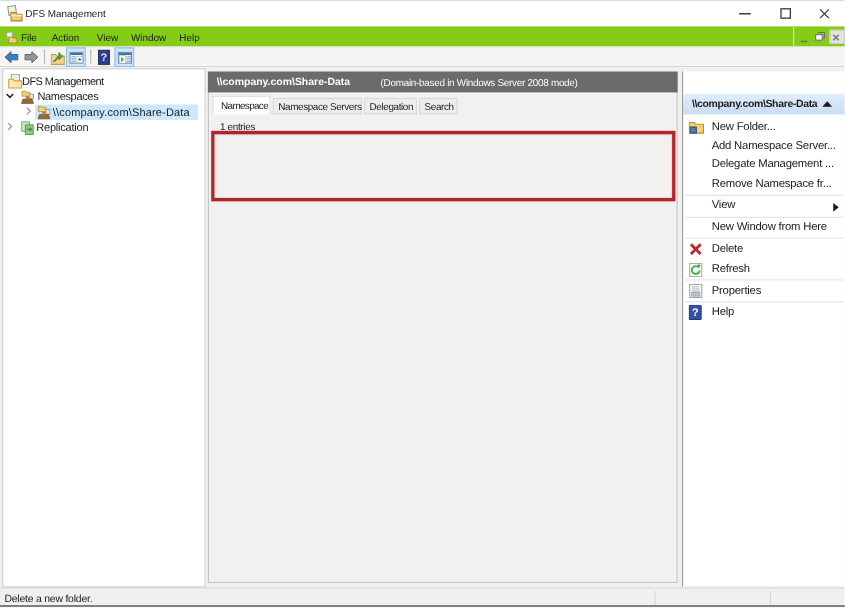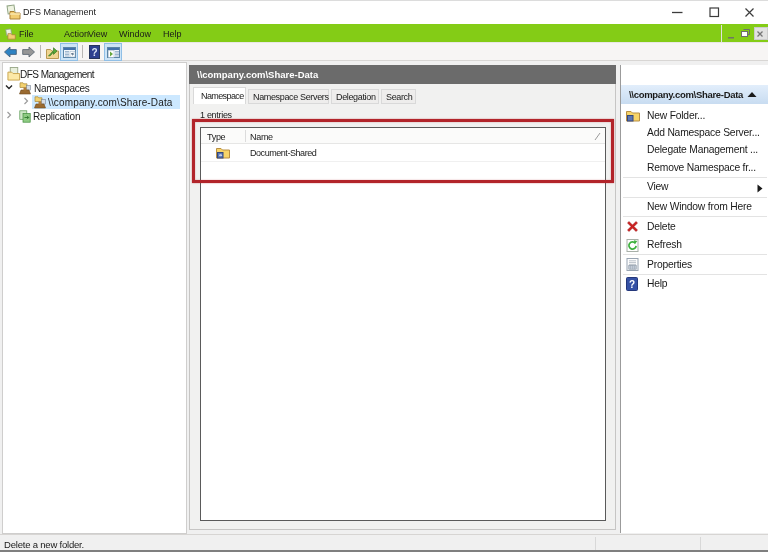--- a/index.html
+++ b/index.html
@@ -31,21 +31,21 @@
     <path d="M79.5 8.5 L87.5 16.5 M87.5 8.5 L79.5 16.5" stroke="#3c3c3c" stroke-width="1.2"></path>
   </svg>
 </div>
 
 <div class="abs" style="left:0;top:24px;width:768px;height:19px;background:#84cc16;border-bottom:1px solid #e9e7e5;">
   <svg class="abs" style="left:5px;top:4px;" width="11" height="12" viewBox="0 0 15 16">
     <rect x="1.5" y="1.5" width="7" height="8" fill="#eef3e0" stroke="#8fa383" transform="rotate(-8 5 5)"></rect>
     <path d="M4 7.5 L8 7.5 L9.5 9 L14 9 L14 15 L4 15 Z" fill="#f2cd72" stroke="#ab8136"></path>
   </svg>
   <div class="abs txt" style="left:19px;top:5px;font-size:9px;">File</div>
-  <div class="abs txt" style="left:47px;top:5px;font-size:9px;margin-left:17px;">Action</div>
+  <div class="abs txt" style="left:47px;top:5px;font-size:9px;">Action</div>
   <div class="abs txt" style="left:88px;top:5px;font-size:9px;">View</div>
   <div class="abs txt" style="left:119px;top:5px;font-size:9px;">Window</div>
   <div class="abs txt" style="left:163px;top:5px;font-size:9px;">Help</div>
   <div class="abs" style="left:721px;top:1px;width:1px;height:17px;background:#e2e0de;"></div>
 
   <div class="abs" style="left:753.5px;top:2.5px;width:14px;height:13.5px;background:#e2e2e1;border:1px solid #cccccc;"></div>
   <svg class="abs" style="left:722px;top:3px;" width="46" height="14" viewBox="0 0 46 14">
     <line x1="6" y1="10.8" x2="12" y2="10.8" stroke="#6e6e6e" stroke-width="1.4"></line>
     <rect x="19.5" y="4.5" width="6" height="5" fill="#ffffff" stroke="#6e6e6e"></rect>
     <path d="M21.5 2.5 L27.5 2.5 L27.5 7.5 L25.5 7.5" fill="none" stroke="#6e6e6e"></path>
@@ -137,50 +137,33 @@
     <rect x="4" y="3.5" width="7.2" height="8.7" fill="#8fcc84" stroke="#3f8a39" stroke-width="0.7"></rect>
     <path d="M5.5 7.5 L9.5 7.5 M8 5.8 L9.7 7.5 L8 9.2" stroke="#1e6b1e" fill="none" stroke-width="0.8"></path>
   </svg>
   <div class="abs txt" style="left:33px;top:49px;">Replication</div>
 </div>
 
 <div class="abs" style="left:189px;top:65px;width:427px;height:465px;background:#f1f1f0;border:1px solid #c6c5c4;border-top:none;"></div>
 
 <div class="abs" style="left:189px;top:65px;width:427px;height:19px;background:#6b6b6b;">
   <div class="abs txt" style="left:8px;top:4px;font-size:9.5px;font-weight:bold;color:#ffffff;letter-spacing:0px;">\\company.com\Share-Data</div>
+  <div class="abs txt" style="left:157px;top:4.5px;font-size:9px;color:#ffffff;letter-spacing:-0.25px;">(Domain-based in Windows Server 2008 mode)</div>
 </div>
 
 <div class="abs" style="left:248px;top:89px;width:81px;height:15px;background:#eeedec;border:1px solid #d9d9d9;"></div>
 <div class="abs" style="left:331px;top:89px;width:48px;height:15px;background:#eeedec;border:1px solid #d9d9d9;"></div>
 <div class="abs" style="left:381px;top:89px;width:35px;height:15px;background:#eeedec;border:1px solid #d9d9d9;"></div>
 <div class="abs" style="left:193px;top:87px;width:53px;height:17px;background:#ffffff;border:1px solid #d9d9d9;border-bottom:none;"></div>
 <div class="abs txt" style="left:201px;top:91px;font-size:9px;letter-spacing:-0.6px;">Namespace</div>
 <div class="abs txt" style="left:253px;top:92px;font-size:9px;letter-spacing:-0.35px;">Namespace Servers</div>
 <div class="abs txt" style="left:336px;top:92px;font-size:9px;letter-spacing:-0.35px;">Delegation</div>
 <div class="abs txt" style="left:386px;top:92px;font-size:9px;letter-spacing:-0.35px;">Search</div>
 <div class="abs txt" style="left:200px;top:110px;font-size:9px;letter-spacing:-0.3px;">1 entries</div>
 
-<div class="abs" style="left:200px;top:127px;width:406px;height:394px;background:#ffffff;border:1px solid #5a5a5a;">
-
-  <div class="abs" style="left:0;top:0;width:404px;height:16px;background:#fbfbfa;border-bottom:1px solid #e6e6e5;"></div>
-  <div class="abs txt" style="left:6px;top:4px;font-size:9px;letter-spacing:-0.3px;">Type</div>
-  <div class="abs txt" style="left:49px;top:4px;font-size:9px;letter-spacing:-0.3px;">Name</div>
-  <div class="abs" style="left:44px;top:2px;width:1px;height:12px;background:#dcdcdc;"></div>
-  <svg class="abs" style="left:393px;top:4px;" width="8" height="9" viewBox="0 0 8 9">
-        <line x1="1" y1="8" x2="6" y2="1" stroke="#9a9a9a"></line>
-      </svg>
-
-  <svg class="abs" style="left:15px;top:18px;" width="14" height="13" viewBox="0 0 14 13">
-    <path d="M0.5 2.5 L5 2.5 L6.5 4 L13.5 4 L13.5 12 L0.5 12 Z" fill="#f7d468" stroke="#b98f42"></path>
-    <rect x="1.5" y="6.5" width="5.5" height="5.5" fill="#5c77b4" stroke="#33477c"></rect>
-    <path d="M3 9.2 L5.5 9.2 M4.6 8.2 L5.6 9.2 L4.6 10.2" stroke="#ffffff" fill="none" stroke-width="0.8"></path>
-  </svg>
-  <div class="abs txt" style="left:49px;top:20px;font-size:9px;letter-spacing:-0.45px;">Document-Shared</div>
-  <div class="abs" style="left:0;top:33px;width:404px;height:1px;background:#f0f0f0;"></div>
-</div>
 
 <div class="abs" style="left:192px;top:119px;width:422px;height:64px;border:3px solid #b2242a;box-shadow:0 0 1.5px rgba(178,36,42,.55), inset 0 0 1.5px rgba(178,36,42,.55);z-index:50;"></div>
 
 <div class="abs" style="left:620px;top:65px;width:148px;height:468px;background:#ffffff;border-left:1px solid #9b9b9b;">
 
 
   <div class="abs" style="left:0;top:19px;width:147px;height:20px;background:linear-gradient(#e2eefb,#c8dcf1);border-top:1px solid #ffffff;">
     <div class="abs txt" style="left:8px;top:3.5px;font-size:9.5px;font-weight:bold;letter-spacing:-0.3px;">\\company.com\Share-Data</div>
     <svg class="abs" style="left:126px;top:6px;" width="10" height="7" viewBox="0 0 10 7">
           <path d="M0.5 6 L5 1 L9.5 6 Z" fill="#1a1a1a"></path>

